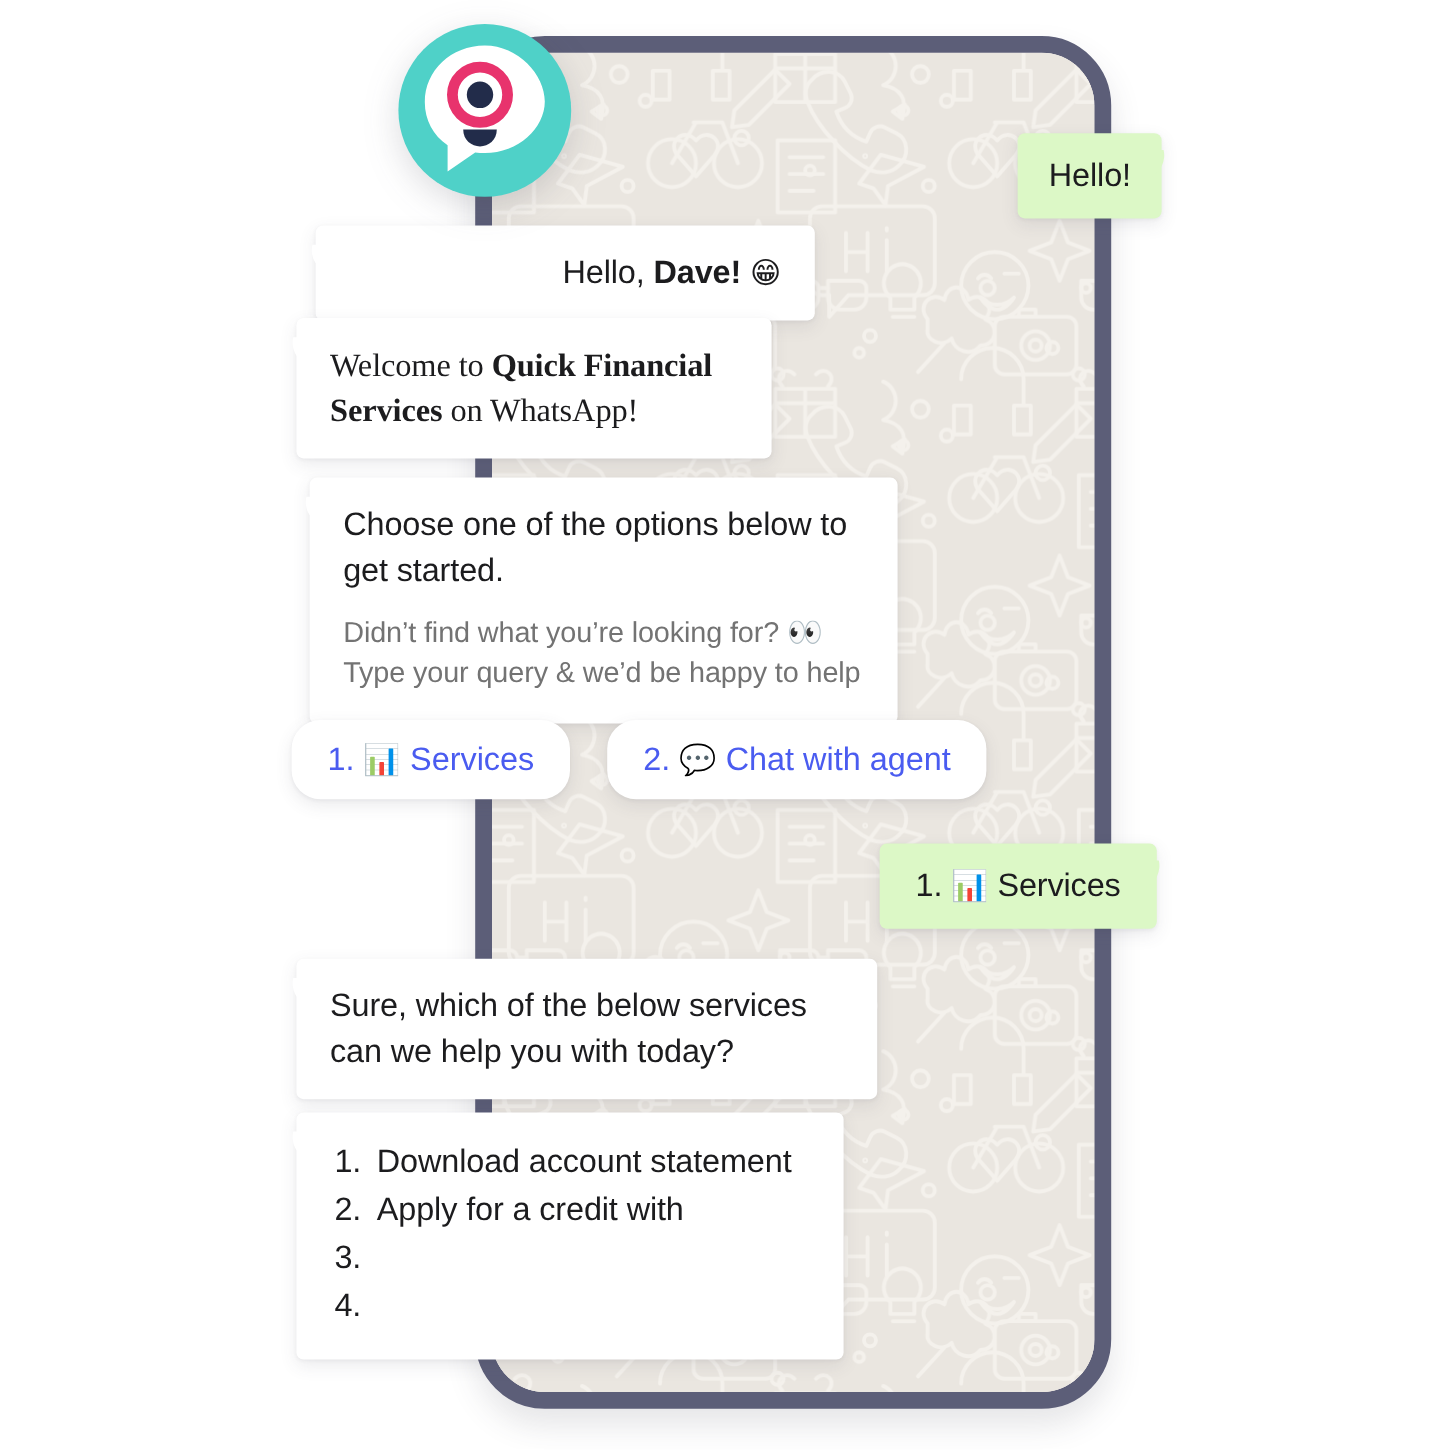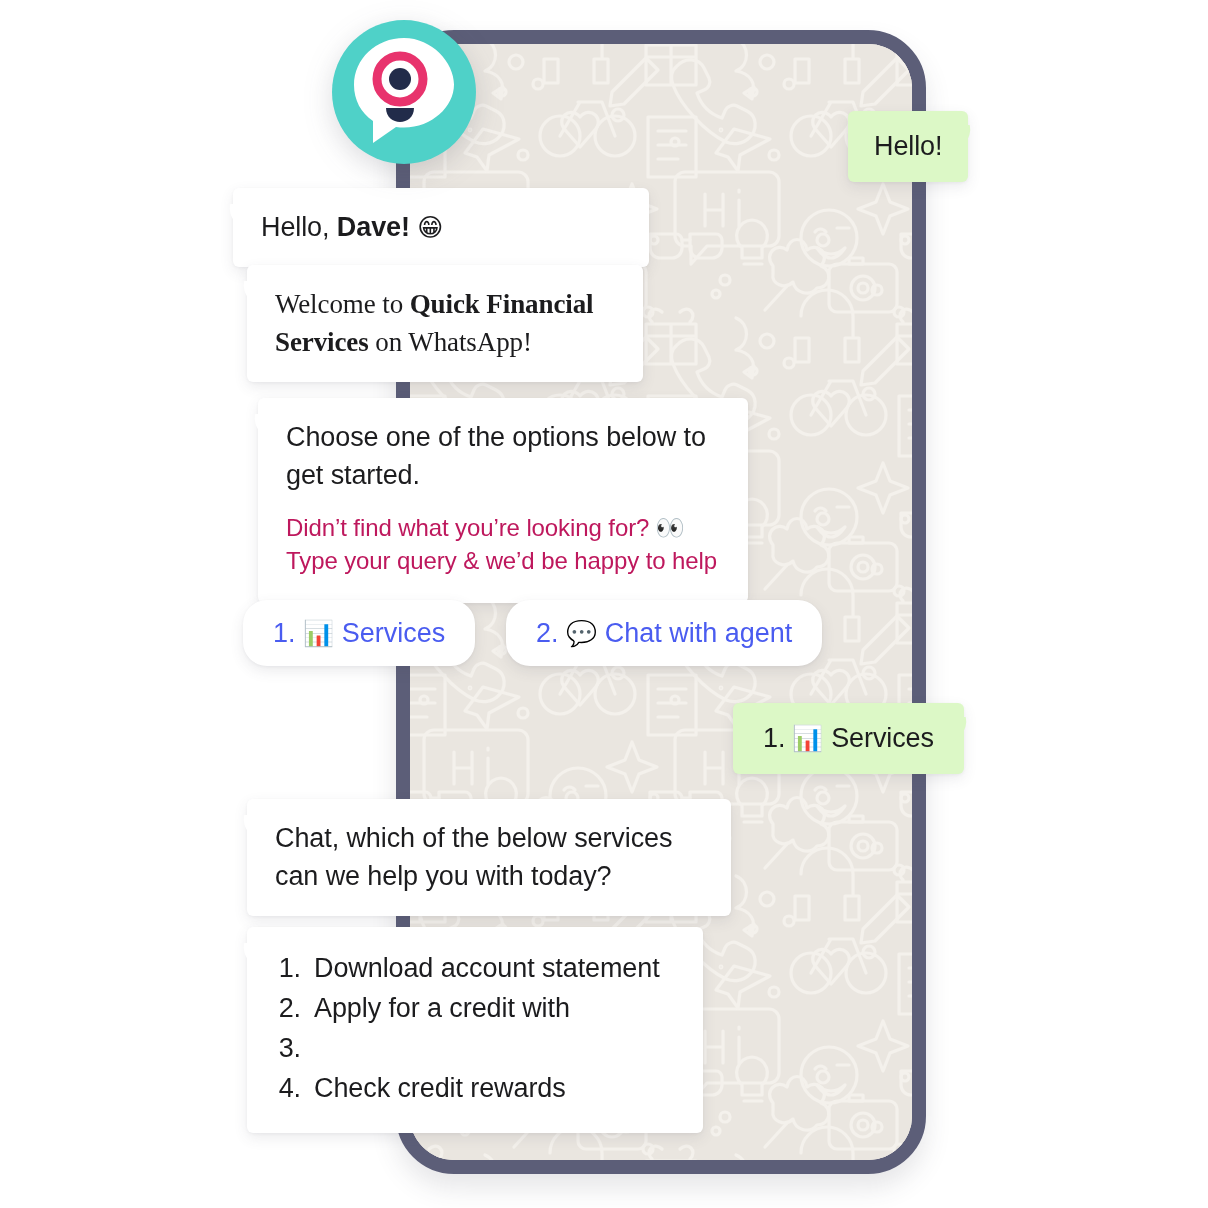--- a/index.html
+++ b/index.html
@@ -85,21 +85,21 @@
     content: "";
     position: absolute;
     right: 6px; top: -4px;
     width: 26px; height: 26px;
     background: #dcf8c6;
     border-radius: 0 0 20px 0;
     transform: rotate(-18deg);
   }
   .bubble b { font-weight: 700; }
   .sub {
-    color: #be185d;
+    color: #737373;
     font-size: 24px;
     line-height: 1.38;
     margin-top: 16px;
   }
   .sub .l2 { display: block; }
 
   
   .chip {
     position: absolute;
     z-index: 30;
@@ -111,21 +111,21 @@
     font-size: 27px;
     line-height: 1.2;
     white-space: nowrap;
   }
   .chip .em, .bubble .em { font-size: 25px; }
 
   .emoji { font-family: "DejaVu Sans", sans-serif; }
 
   
   #bubble-hello-out { left: 848px; top: 111px; padding: 16px 26px 17px; }
-  #bubble-hello-bot { left: 233px; top: 188px; width: 416px; padding: 20px 28px 21px; }
+  #bubble-hello-bot { left: 263px; top: 188px; width: 416px; padding: 20px 28px 21px; text-align: right; }
   #bubble-welcome  { left: 247px; top: 265px; width: 396px; font-family: Liberation Serif, serif; }
   #bubble-choose   { left: 258px; top: 398px; width: 490px; padding: 20px 28px 26px; }
   #chip-services   { left: 243px; top: 600px; }
   #chip-agent      { left: 506px; top: 600px; }
   #bubble-services-out { left: 733px; top: 703px; padding: 16px 30px 17px; }
   #bubble-sure     { left: 247px; top: 799px; width: 484px; }
   #bubble-list     { left: 247px; top: 927px; width: 456px; padding: 22px 28px 24px; }
 
   .numlist { list-style: none; margin: 0; padding: 0; }
   .numlist li {
@@ -270,37 +270,36 @@
 
   <div class="bubble green" id="bubble-services-out">
     <span class="tail-right"></span>
     <span>1.</span>
     <span class="emoji em">📊</span>
     <span>Services</span>
   </div>
 
   <div class="bubble" id="bubble-sure">
     <span class="tail-left"></span>
-    <span>Chat, which of the below services can we help you with today?</span>
+    <span>Sure, which of the below services can we help you with today?</span>
   </div>
 
   <div class="bubble" id="bubble-list">
     <span class="tail-left"></span>
     <ul class="numlist">
       <li>
         <span class="n">1.</span>
         <span>Download account statement</span>
       </li>
       <li>
         <span class="n">2.</span>
         <span>Apply for a credit with</span>
       </li>
       <li>
         <span class="n">3.</span>
       </li>
       <li>
         <span class="n">4.</span>
-        <span>Check credit rewards</span>
       </li>
     </ul>
   </div>
 
 </div>
 
 </body></html>

